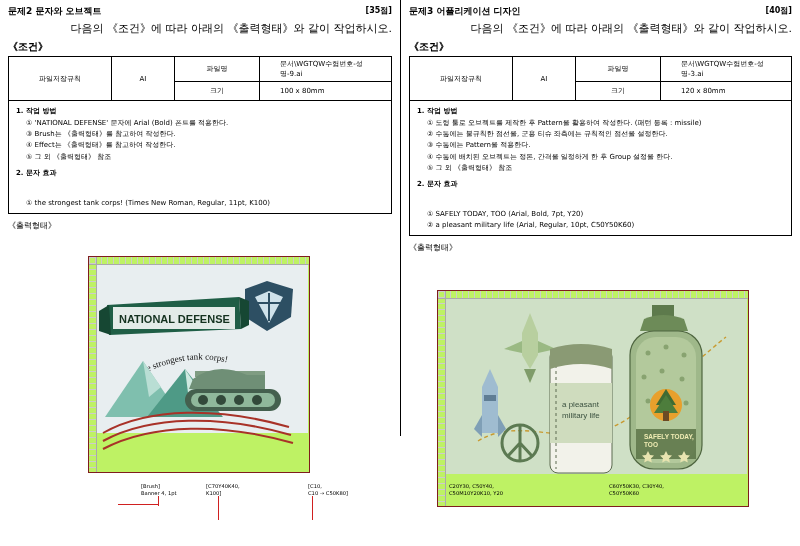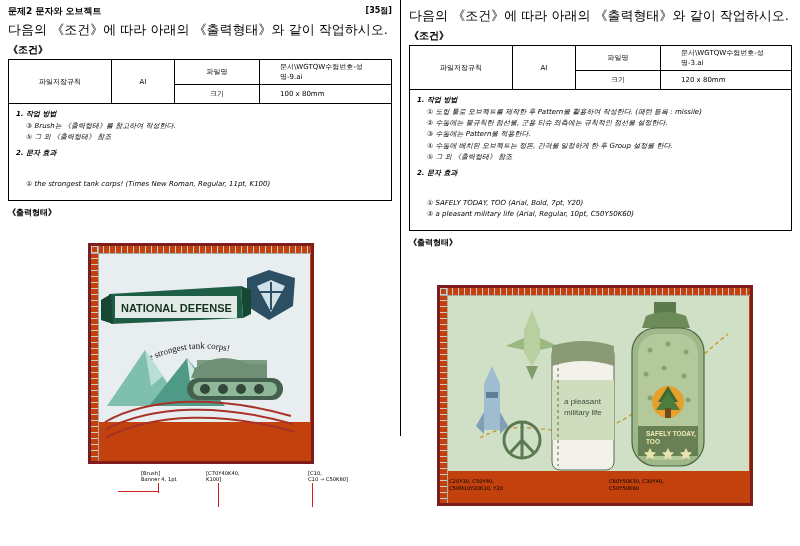--- a/index.html
+++ b/index.html
@@ -36,22 +36,23 @@
   .q-title {
     font-weight: bold;
     font-size: 9px;
   }
   .q-points {
     font-weight: bold;
     font-size: 8px;
     margin-left: 16px;
   }
   .q-intro {
-    font-size: 13px;
-    margin: 2px 0 4px 0;
+    font-size: 11px;
+    margin: 2px 0 4px 8px;
+    text-align: right;
   }
   .cond-label {
     font-size: 10px;
     font-weight: bold;
     margin: 3px 0 2px 0;
   }
   .box {
     border: 1px solid #000;
     box-sizing: border-box;
   }
@@ -64,24 +65,23 @@
     border: 1px solid #000;
     padding: 2px 20px;
     height: 14px;
   }
   .td-rule { width: 62px; text-align: center; }
   .td-ai { width: 22px; text-align: center; }
   .td-key { width: 44px; text-align: center; }
   .td-val { text-align: left; padding-left: 6px; }
 
   .instr {
-    padding: 5px 7px 10px 7px;
+    padding: 5px 7px 4px 7px;
     font-size: 7px;
     line-height: 1.45;
-    font-style: italic;
   }
   .instr .sec {
     font-weight: bold;
     margin: 0 0 2px 0;
   }
   .instr .sec2 {
     font-weight: bold;
     margin: 6px 0 20px 0;
   }
   .instr ul {
@@ -89,34 +89,34 @@
     margin: 0 0 0 10px;
     padding: 0;
   }
   .instr li {
     margin: 0 0 1px 0;
     text-indent: -9px;
     padding-left: 9px;
   }
   .out-label {
     font-size: 8px;
-    font-weight: bold;
+    font-weight: normal;
     margin: 6px 0 3px 0;
   }
 
   
   .art-wrap {
     position: relative;
     width: 100%;
     height: 280px;
   }
   .canvas {
     position: absolute;
-    border: 3px solid #7f1d1d;
-    background: #c2410c;
+    border: 1px solid #7f1d1d;
+    background: #bef264;
     overflow: hidden;
   }
   .canvas-left { left: 80px; top: 22px; width: 220px; height: 215px; }
   .canvas-right { left: 28px; top: 34px; width: 310px; height: 215px; }
   .ruler-h {
     position: absolute;
     height: 7px;
     background: repeating-linear-gradient(to right, #ccc 0 1px, transparent 1px 6px);
     border-bottom: 1px solid #aaa;
     left: 0; right: 0; top: 0;
@@ -172,21 +172,23 @@
       <tr>
         <td class="td-key">크기</td>
         <td class="td-val">100 x 80mm</td>
       </tr>
     </tbody>
       </table>
 
     <div class="box instr" style="border-top:none;">
       <div class="sec">1. 작업 방법</div>
       <ul>
+        <li>① 'NATIONAL DEFENSE' 문자에 Arial (Bold) 폰트를 적용한다.</li>
         <li>③ Brush는 《출력형태》를 참고하여 작성한다.</li>
+        <li>④ Effect는 《출력형태》를 참고하여 작성한다.</li>
         <li>⑤ 그 외 《출력형태》 참조</li>
       </ul>
       <div class="sec2">2. 문자 효과</div>
       <ul>
         <li>① the strongest tank corps! (Times New Roman, Regular, 11pt, K100)</li>
       </ul>
     </div>
 
     <div class="out-label">《출력형태》</div>
 
@@ -256,20 +258,24 @@
       <div class="callout" style="left:198px; top:249px;">[C70Y40K40,
 K100]</div>
       <div class="callout" style="left:300px; top:249px;">[C10,
 C10 → C50K80]</div>
 
     </div>
   </div>
 
   <div class="panel panel-right">
 
+    <div class="q-head">
+      <div class="q-title">문제3 어플리케이션 디자인</div>
+      <div class="q-points">[40점]</div>
+    </div>
 
     <div class="q-intro">다음의 《조건》에 따라 아래의 《출력형태》와 같이 작업하시오.</div>
 
     <div class="cond-label">《조건》</div>
 
     <table class="spec-table">
       <tbody>
           <tr>
         <td class="td-rule" rowspan="2">파일저장규칙</td>
         <td class="td-ai" rowspan="2">AI</td>

